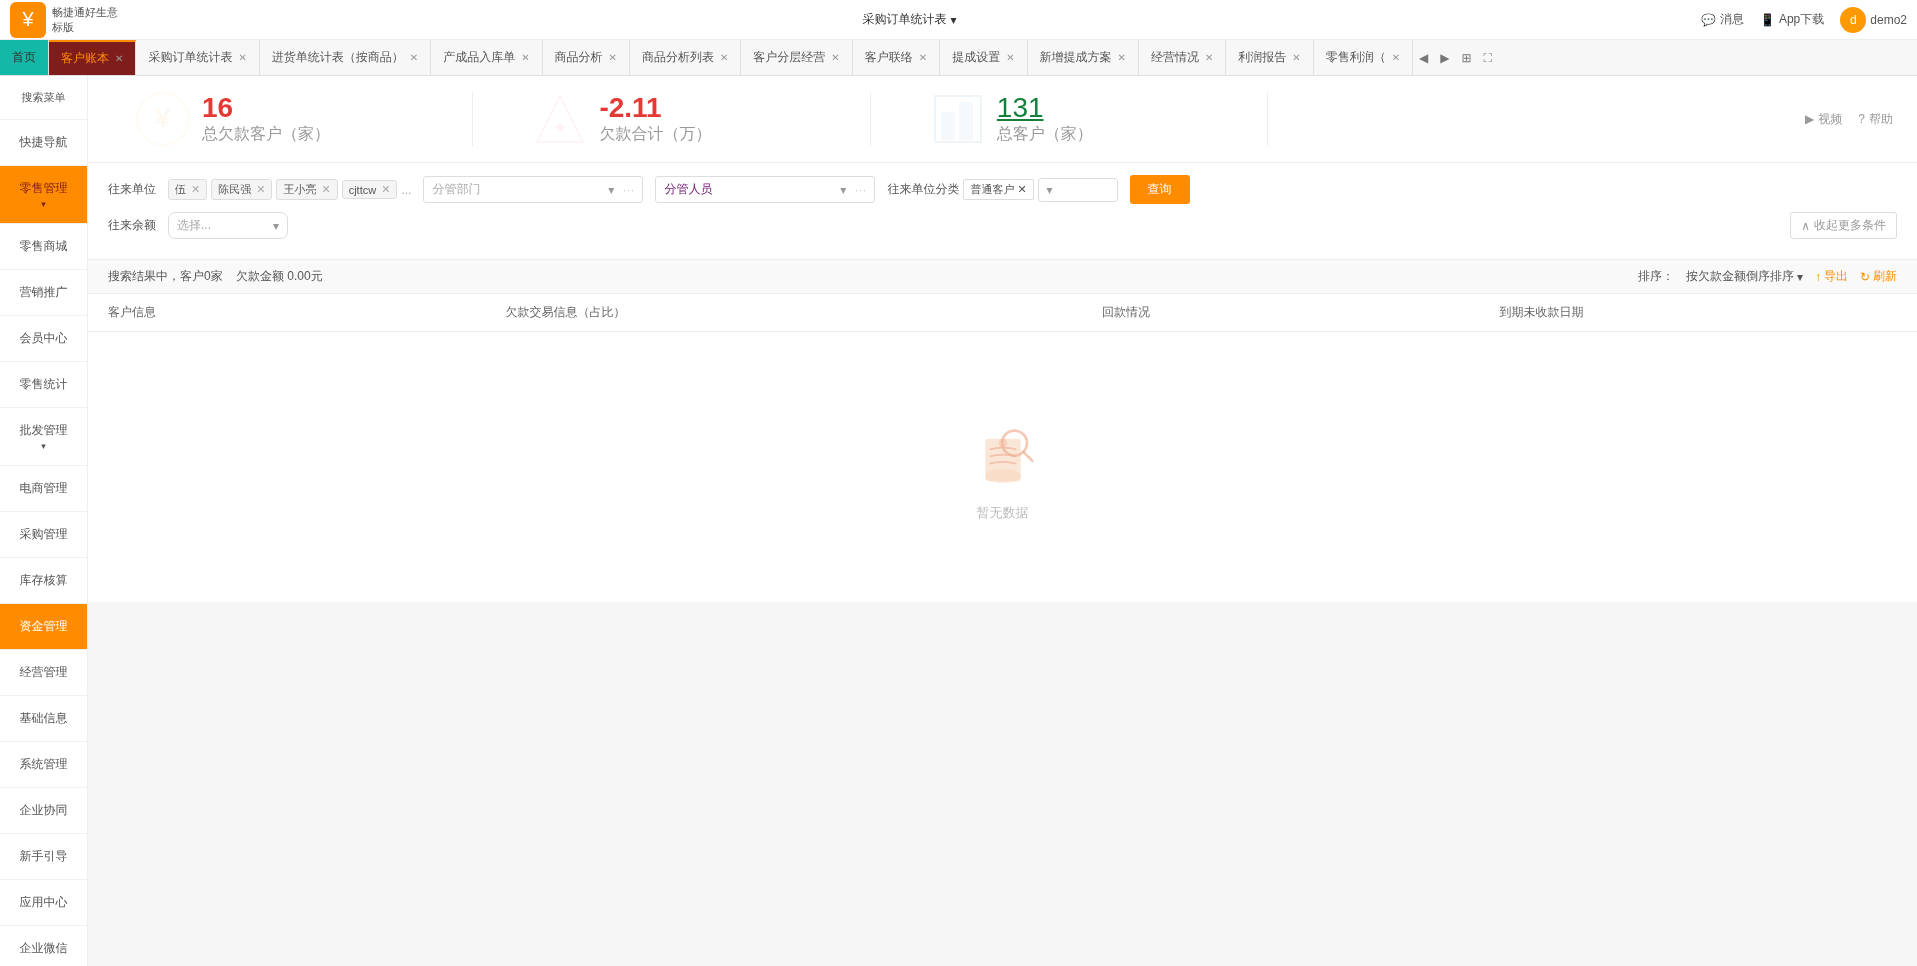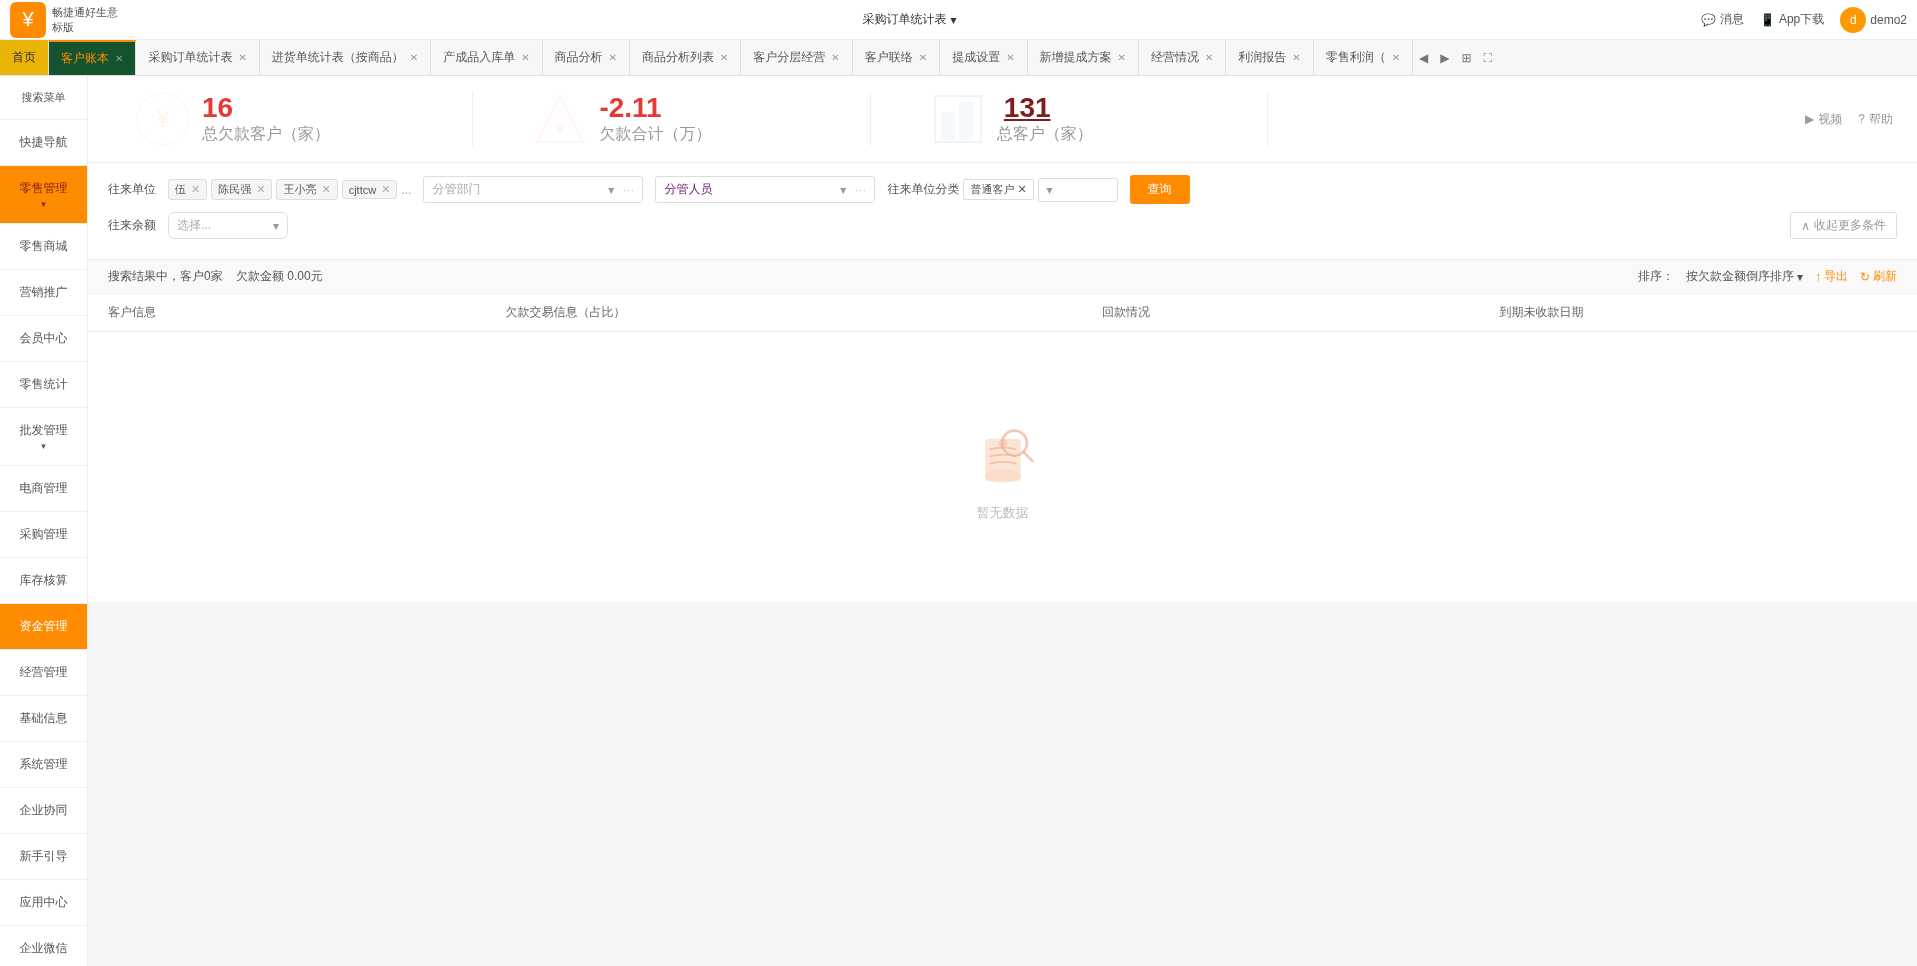--- a/index.html
+++ b/index.html
@@ -46,22 +46,22 @@
       display: flex;
       align-items: stretch;
       border-bottom: 1px solid #e0e0e0;
       overflow: hidden;
     }
     .tab {
       display: flex; align-items: center; padding: 0 12px;
       font-size: 12px; cursor: pointer; border-right: 1px solid #e0e0e0;
       white-space: nowrap; color: #555; gap: 4px;
     }
-    .tab.active { background: #14532d; color: #ff8c00; border-top: 2px solid #ff8c00; }
-    .tab.home { background: #eab308; color: #333; }
+    .tab.active { background: #7f1d1d; color: #ff8c00; border-top: 2px solid #ff8c00; }
+    .tab.home { background: #14b8a6; color: #333; }
     .tab-close { color: #999; font-size: 10px; margin-left: 2px; }
     .tab-nav-btn { padding: 0 6px; display: flex; align-items: center; cursor: pointer; color: #777; }
 
     
     .main-layout {
       display: flex;
       height: calc(100vh - 76px);
     }
 
     
@@ -109,21 +109,21 @@
     .stat-block:last-child { border-right: none; }
     .stat-icon {
       width: 54px; height: 54px; opacity: 0.15;
       display: flex; align-items: center; justify-content: center;
       font-size: 36px;
     }
     .stat-icon.orange { color: #ff8c00; }
     .stat-info { display: flex; flex-direction: column; }
     .stat-value { font-size: 28px; font-weight: bold; color: #e53935; }
     .stat-value.negative { color: #e53935; }
-    .stat-value.black { color: #7f1d1d; font-weight: bold; text-decoration: underline; margin-left: 7px; }
+    .stat-value.black { color: #15803d; font-weight: normal; text-decoration: underline; }
     .stat-label { font-size: 16px; color: #999; }
 
     
     .filter-area {
       background: #fff;
       padding: 12px 20px;
       border-bottom: 1px solid #eee;
     }
     .filter-row { display: flex; align-items: center; gap: 12px; margin-bottom: 8px; flex-wrap: wrap; }
     .filter-label { color: #555; font-size: 12px; min-width: 48px; }

